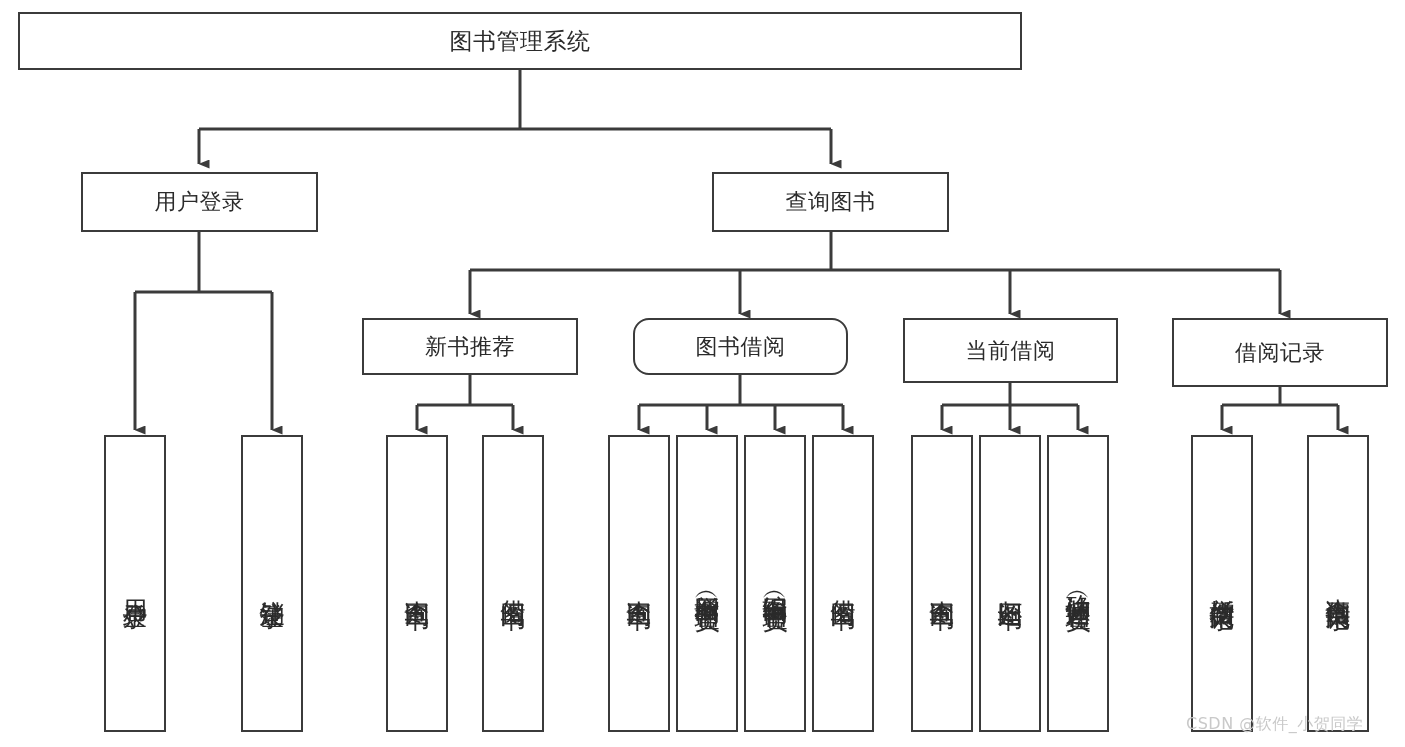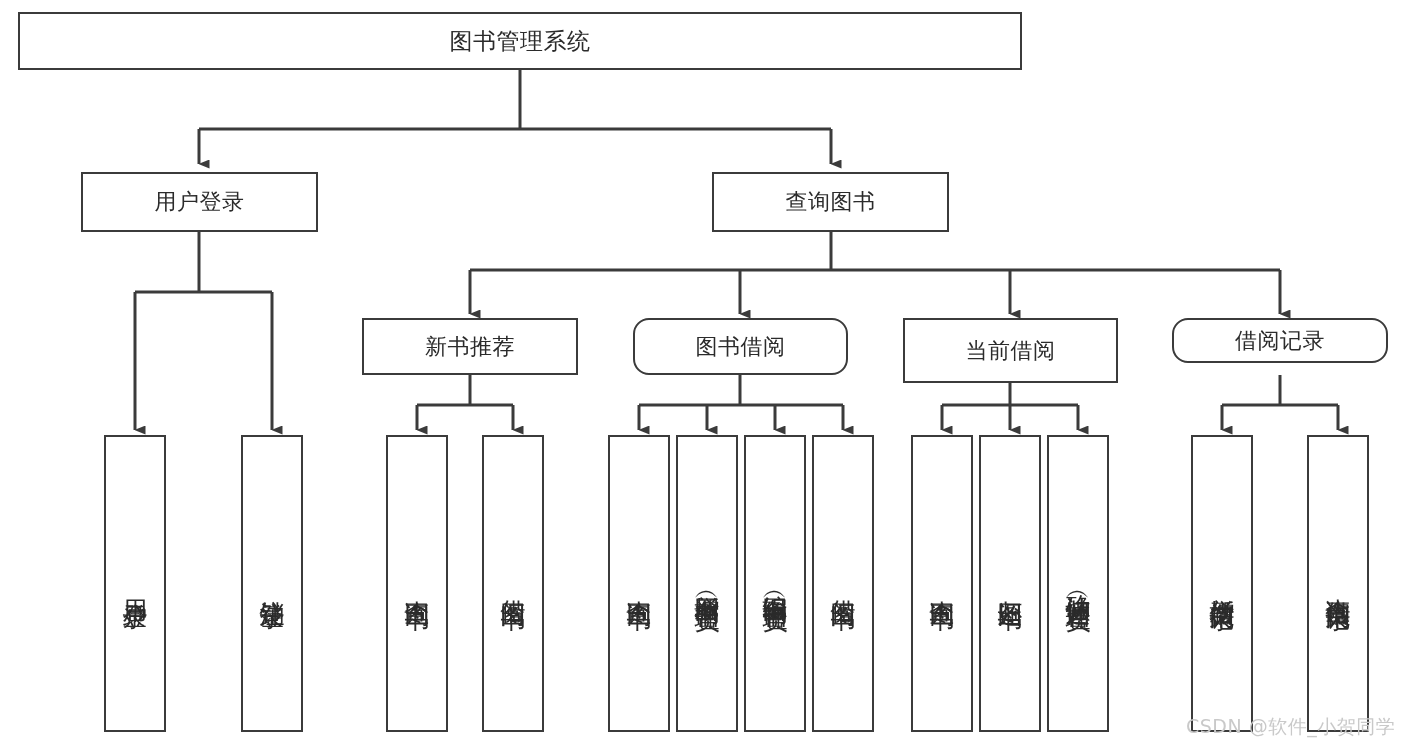--- a/index.html
+++ b/index.html
@@ -59,21 +59,21 @@
     text-orientation: upright;
     font-size: 25px;
     line-height: 1.0;
     letter-spacing: 2px;
     max-height: 268px;
   }
   .watermark {
     position: absolute;
     left: 1186px;
     top: 714px;
-    font-size: 19px;
+    font-size: 16px;
     color: #c9c9c9;
     font-family: "DejaVu Sans", "Liberation Sans", sans-serif;
     white-space: nowrap;
     z-index: 5;
     letter-spacing: 0.5px;
   }
 </style>
 </head>
 <body>
 
@@ -147,21 +147,21 @@
   </div>
 
   <div class="node h" style="left:633px; top:318px; width:215px; height:57px;border-radius:16px;">
     <span class="node-label">图书借阅</span>
   </div>
 
   <div class="node h" style="left:903px; top:318px; width:215px; height:65px;">
     <span class="node-label">当前借阅</span>
   </div>
 
-  <div class="node h" style="left:1172px; top:318px; width:216px; height:45px;border-radius:16px;">
+  <div class="node h" style="left:1172px; top:318px; width:216px; height:69px;">
     <span class="node-label">借阅记录</span>
   </div>
 
   <div class="node v" style="left:104px; top:435px; width:62px; height:297px;">
     <span class="node-label">用户登录</span>
   </div>
   <div class="node v" style="left:241px; top:435px; width:62px; height:297px;">
     <span class="node-label">注销登录</span>
   </div>
 

